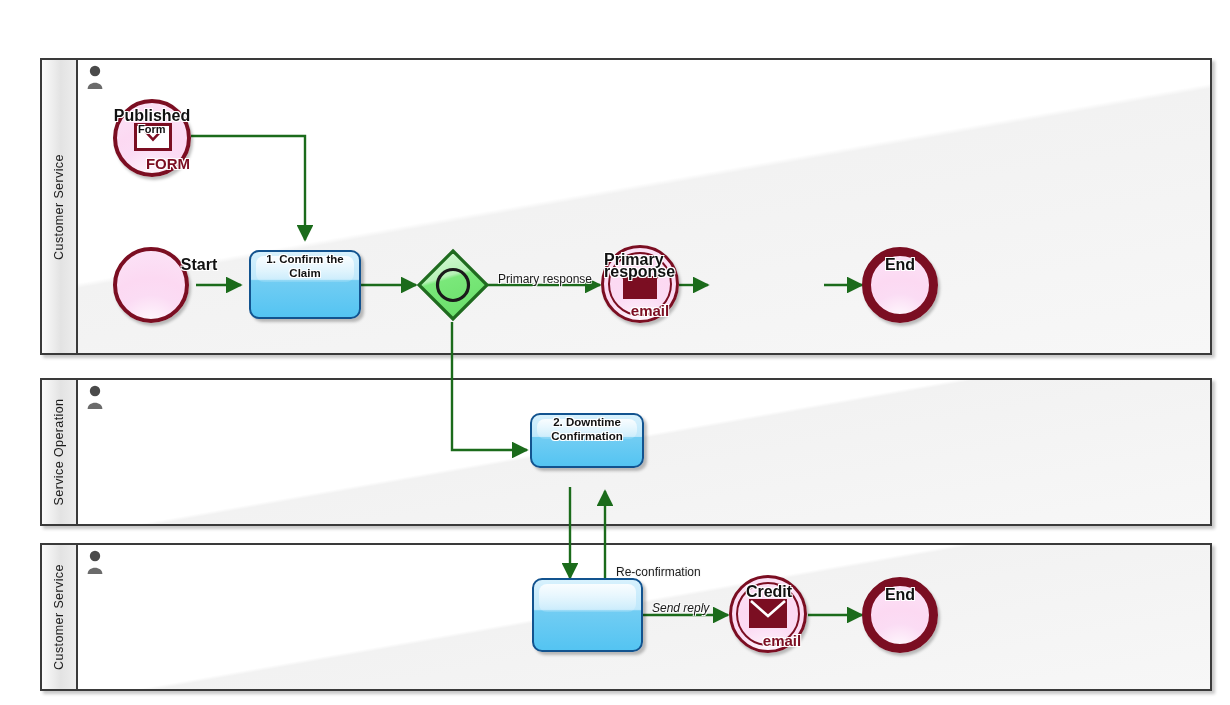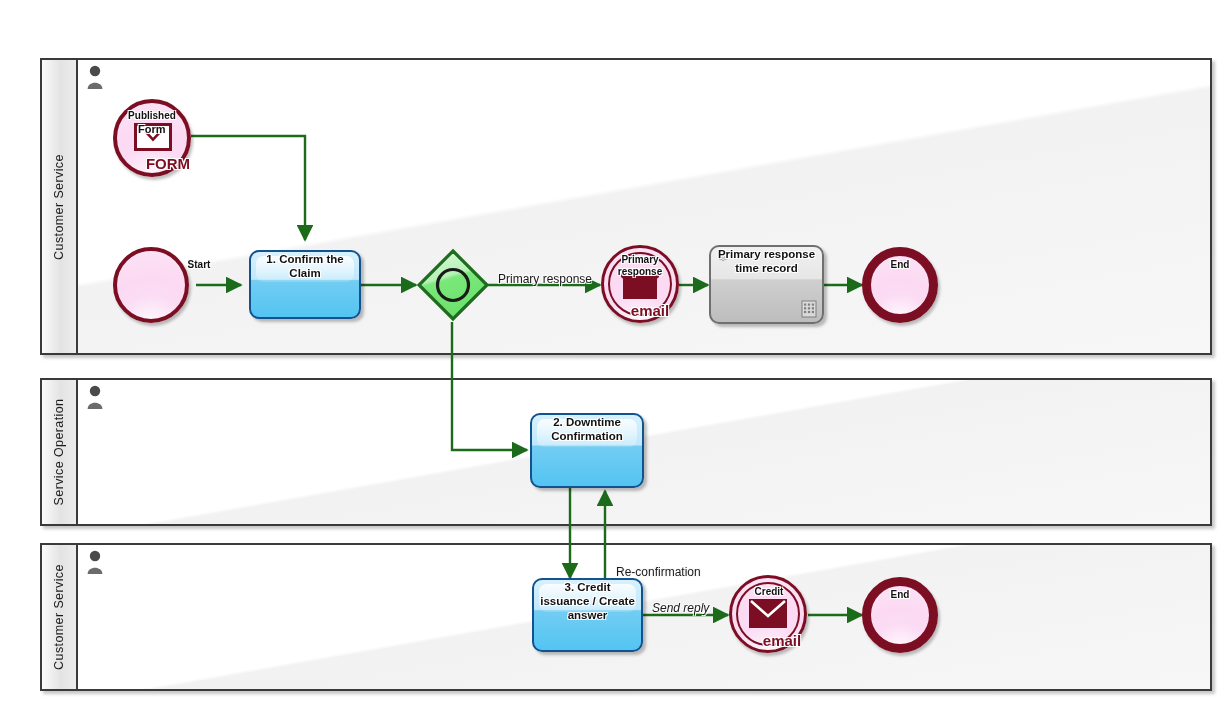--- a/index.html
+++ b/index.html
@@ -53,23 +53,23 @@
   .evt.start{border:4px solid #7b0e22;}
   .evt.end{border:9px solid #7b0e22;}
   .evt.inter-outer{border:3px solid #7b0e22;}
   .evt.inter-inner{
     position:absolute;border:2px solid #7b0e22;border-radius:50%;
     background:transparent;box-shadow:none;
     left:4px;top:4px;right:4px;bottom:4px;
   }
   .evt-label{
     position:absolute;left:50%;transform:translateX(-50%);
-    white-space:nowrap;font-size:10px;font-weight:bold;color:#111;
-    text-shadow:1px 1px 0 #fff,-1px 1px 0 #fff,1px -1px 0 #fff,-1px -1px 0 #fff;
-    text-align:center;line-height:12px;
+    white-space:nowrap;font-size:16px;font-weight:bold;color:#111;
+    text-shadow:1px 1px 0 #fff,-1px 1px 0 #fff,1px -1px 0 #fff,-1px -1px 0 #fff;
+    line-height:12px;
   }
   .evt-sub{
     position:absolute;left:50%;transform:translateX(-50%);
     white-space:nowrap;font-size:15px;font-weight:bold;color:#7b0e22;
     text-shadow:1px 1px 0 #fff,-1px 1px 0 #fff,1px -1px 0 #fff,-1px -1px 0 #fff;
   }
   .plain-label{
     position:absolute;white-space:nowrap;font-size:12px;font-weight:bold;color:#111;
     text-shadow:1px 1px 0 #fff,-1px 1px 0 #fff,1px -1px 0 #fff,-1px -1px 0 #fff;
   }
@@ -216,56 +216,33 @@
     <div class="evt inter-inner"></div>
   </div>
   <svg style="position:absolute;left:620px;top:270px;width:40px;height:31px;" viewBox="0 0 40 31">
     <rect x="3" y="6" width="34" height="23" fill="#7b0e22"></rect>
     <path d="M1 2 L20 18 L39 2 L39 7 L20 24 L1 7 Z" fill="#7b0e22"></path>
     <path d="M3 6 L20 20 L37 6" fill="#ffffff" opacity="0"></path>
   </svg>
   <div class="evt-label" style="left:640px;top:254px;width:72px;white-space:normal;">Primary response</div>
   <div class="evt-sub" style="left:650px;top:302px;">email</div>
 
-  <div class="task service" style="left:709px;top:245px;width:115px;height:79px;">
-    <svg class="svc-gear" viewBox="0 0 16 16">
-      <path d="M8 1.2 L9.3 3.2 L11.6 2.8 L11.2 5.1 L13.2 6.4 L11.2 7.7 L11.6 10 L9.3 9.6 L8 11.6
-               L6.7 9.6 L4.4 10 L4.8 7.7 L2.8 6.4 L4.8 5.1 L4.4 2.8 L6.7 3.2 Z" fill="none" stroke="#555" stroke-width="1.1"></path>
-      <circle cx="8" cy="6.4" r="1.9" fill="none" stroke="#555" stroke-width="1.1"></circle>
-    </svg>
-    <div class="task-text">Primary response time record</div>
-    <svg class="svc-grid" viewBox="0 0 16 18">
-      <rect x="1" y="1" width="14" height="16" fill="#eaeaea" stroke="#555" stroke-width="1"></rect>
-      <g fill="#555">
-        <rect x="3" y="3.5" width="2.2" height="2.2"></rect>
-          <rect x="6.9" y="3.5" width="2.2" height="2.2"></rect>
-          <rect x="10.8" y="3.5" width="2.2" height="2.2"></rect>
-        <rect x="3" y="7.2" width="2.2" height="2.2"></rect>
-          <rect x="6.9" y="7.2" width="2.2" height="2.2"></rect>
-          <rect x="10.8" y="7.2" width="2.2" height="2.2"></rect>
-        <rect x="3" y="10.9" width="2.2" height="2.2"></rect>
-          <rect x="6.9" y="10.9" width="2.2" height="2.2"></rect>
-          <rect x="10.8" y="10.9" width="2.2" height="2.2"></rect>
-      </g>
-    </svg>
-  </div>
 
   <div class="evt end" style="left:862px;top:247px;width:76px;height:76px;"></div>
   <div class="evt-label" style="left:900px;top:259px;">End</div>
 
   <div class="flow-label" style="left:498px;top:272px;">Primary response</div>
 
-  <div class="task" style="left:530px;top:413px;width:114px;height:75px;">
+  <div class="task" style="left:530px;top:413px;width:114px;height:55px;">
     <div class="gloss"></div>
     <div class="task-text">2. Downtime Confirmation</div>
   </div>
 
   <div class="task" style="left:532px;top:578px;width:111px;height:74px;">
     <div class="gloss"></div>
-    <div class="task-text">3. Credit issuance / Create answer</div>
   </div>
 
   <div class="evt inter-outer" style="left:729px;top:575px;width:78px;height:78px;">
     <div class="evt inter-inner"></div>
   </div>
   <svg style="position:absolute;left:747px;top:597px;width:42px;height:33px;" viewBox="0 0 42 33">
     <rect x="2" y="2" width="38" height="29" fill="#7b0e22"></rect>
     <path d="M4 4 L21 19 L38 4" fill="none" stroke="#ffffff" stroke-width="2.6"></path>
   </svg>
   <div class="evt-label" style="left:769px;top:586px;">Credit</div>

